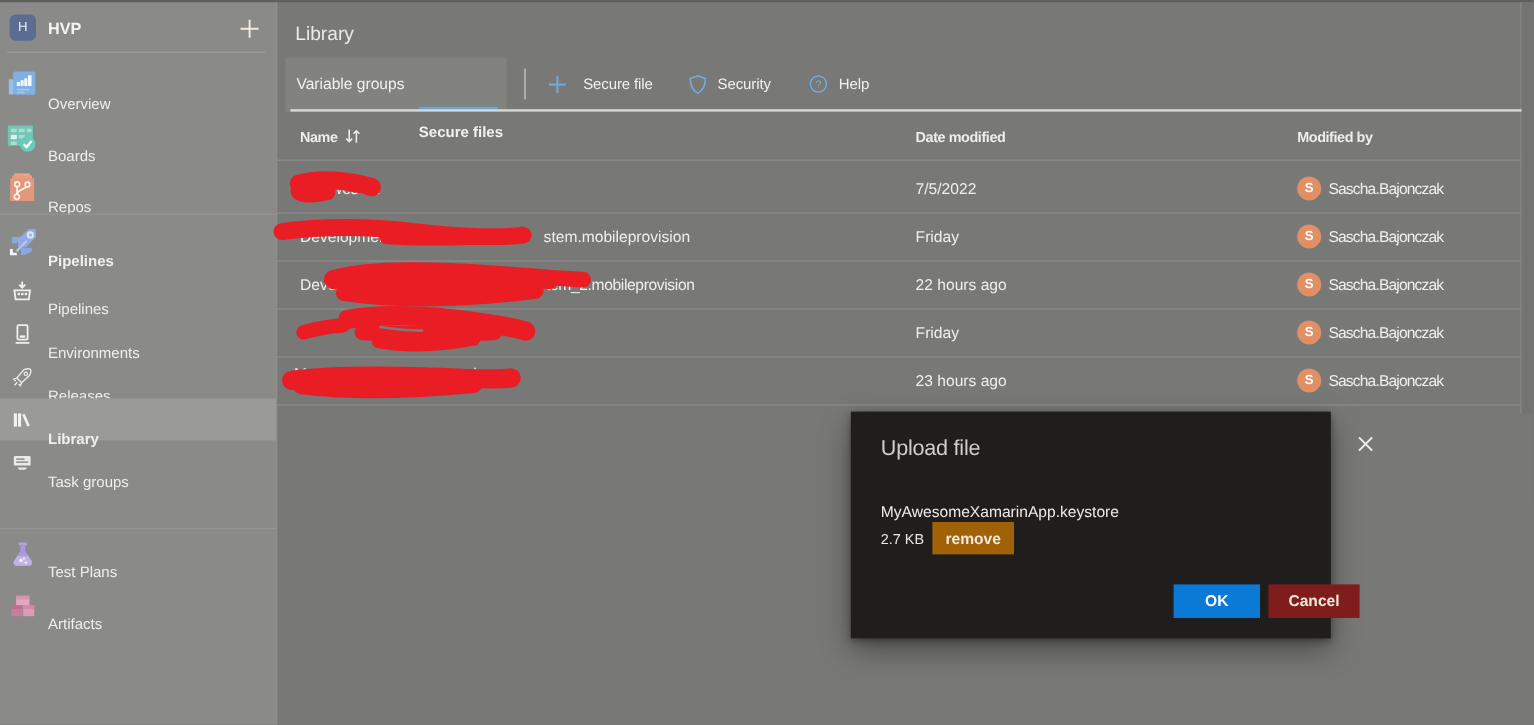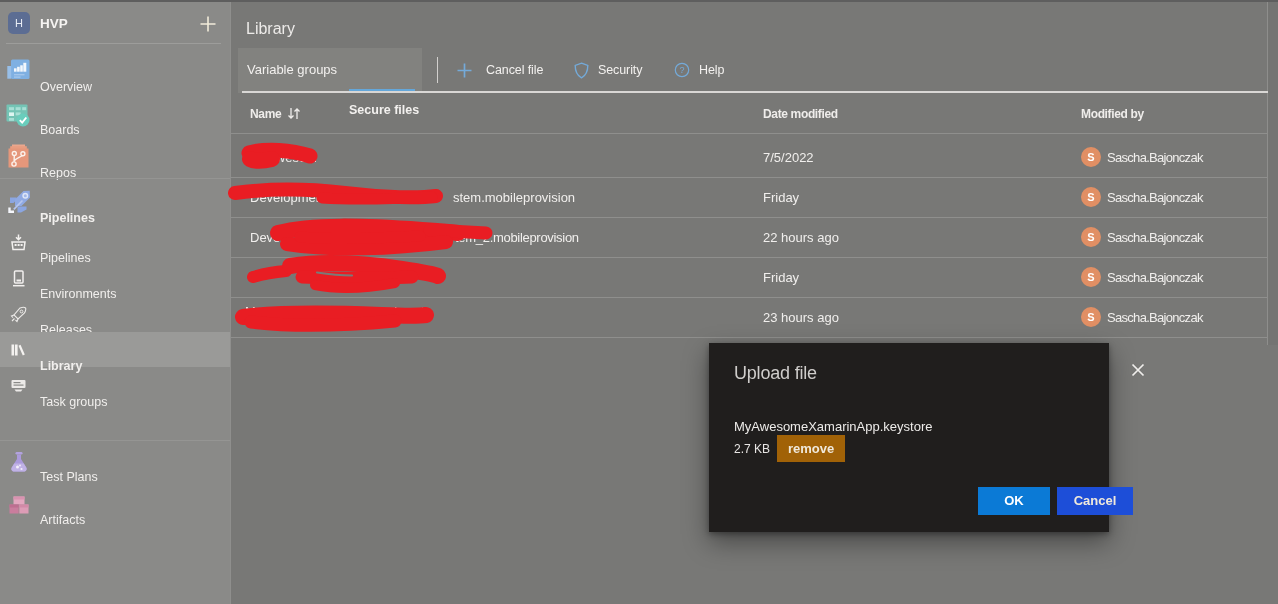--- a/index.html
+++ b/index.html
@@ -38,21 +38,21 @@
 
 #dialog { left:709px; top:343px; width:400px; height:189px; background:#201e1d;
   box-shadow:0 10px 24px rgba(0,0,0,.4), 0 2px 6px rgba(0,0,0,.35); }
 #dtitle { left:25px; top:20px; font-size:18px; letter-spacing:-0.2px; color:#cfcdcb; }
 #dfile { left:25px; top:76px; font-size:13px; color:#edebe9; }
 #dsize { left:25px; top:99px; font-size:12px; color:#e8e6e4; }
 #dremove { left:68px; top:92px; width:68px; height:27px; background:#a16207; color:#f0e9dc;
   font-size:13px; font-weight:bold; text-align:center; line-height:27px; }
 #dok { left:269px; top:144px; width:72px; height:28px; background:#0b7ad6; color:#ffffff;
   font-size:13px; font-weight:bold; text-align:center; line-height:28px; }
-#dcancel { left:348px; top:144px; width:76px; height:28px; background:#1d4ed8; color:#f0e9dc;
+#dcancel { left:348px; top:144px; width:76px; height:28px; background:#7f1d1d; color:#f0e9dc;
   font-size:13px; font-weight:bold; text-align:center; line-height:28px; }
 #dclose { left:418px; top:16px; width:22px; height:22px; }
 svg { display:block; }
 #scrib { left:0; top:0; width:1278px; height:604px; pointer-events:none; }
 </style>
 </head>
 <body>
 <div id="topstrip" class="abs"></div>
 
 <div id="sidebar" class="abs">
@@ -216,21 +216,21 @@
 <div id="title" class="abs">Library</div>
 <div id="tabbox" class="abs"></div>
 <div id="tab1" class="abs tab">Variable groups</div>
 <div id="tab2" class="abs tab">Secure files</div>
 <div id="tabline" class="abs"></div>
 <div id="hline" class="abs"></div>
 <div id="vsep" class="abs"></div>
 <svg class="abs" style="left:456px;top:62px;" width="17" height="17" viewBox="0 0 17 17">
     <path d="M8.5 1.5 V15.5 M1.5 8.5 H15.5" stroke="#74aad9" stroke-width="1.7"></path>
   </svg>
-<div class="abs cmdtxt" style="left:486px;">Cancel file</div>
+<div class="abs cmdtxt" style="left:486px;">Secure file</div>
 <svg class="abs" style="left:574px;top:62px;" width="15" height="17" viewBox="0 0 15 17">
     <path d="M7.5 1.2 L13.8 3.4 C13.8 9 12.5 13 7.5 15.8 C2.5 13 1.2 9 1.2 3.4 Z" fill="none" stroke="#74aad9" stroke-width="1.4"></path>
   </svg>
 <div class="abs cmdtxt" style="left:598px;">Security</div>
 <svg class="abs" style="left:674px;top:62px;" width="16" height="16" viewBox="0 0 16 16">
     <circle cx="8" cy="8" r="6.7" fill="none" stroke="#74aad9" stroke-width="1.2"></circle>
     <text x="8" y="11" font-size="9" fill="#74aad9" text-anchor="middle" font-family="Liberation Sans">?</text>
   </svg>
 <div class="abs cmdtxt" style="left:699px;">Help</div>
 

